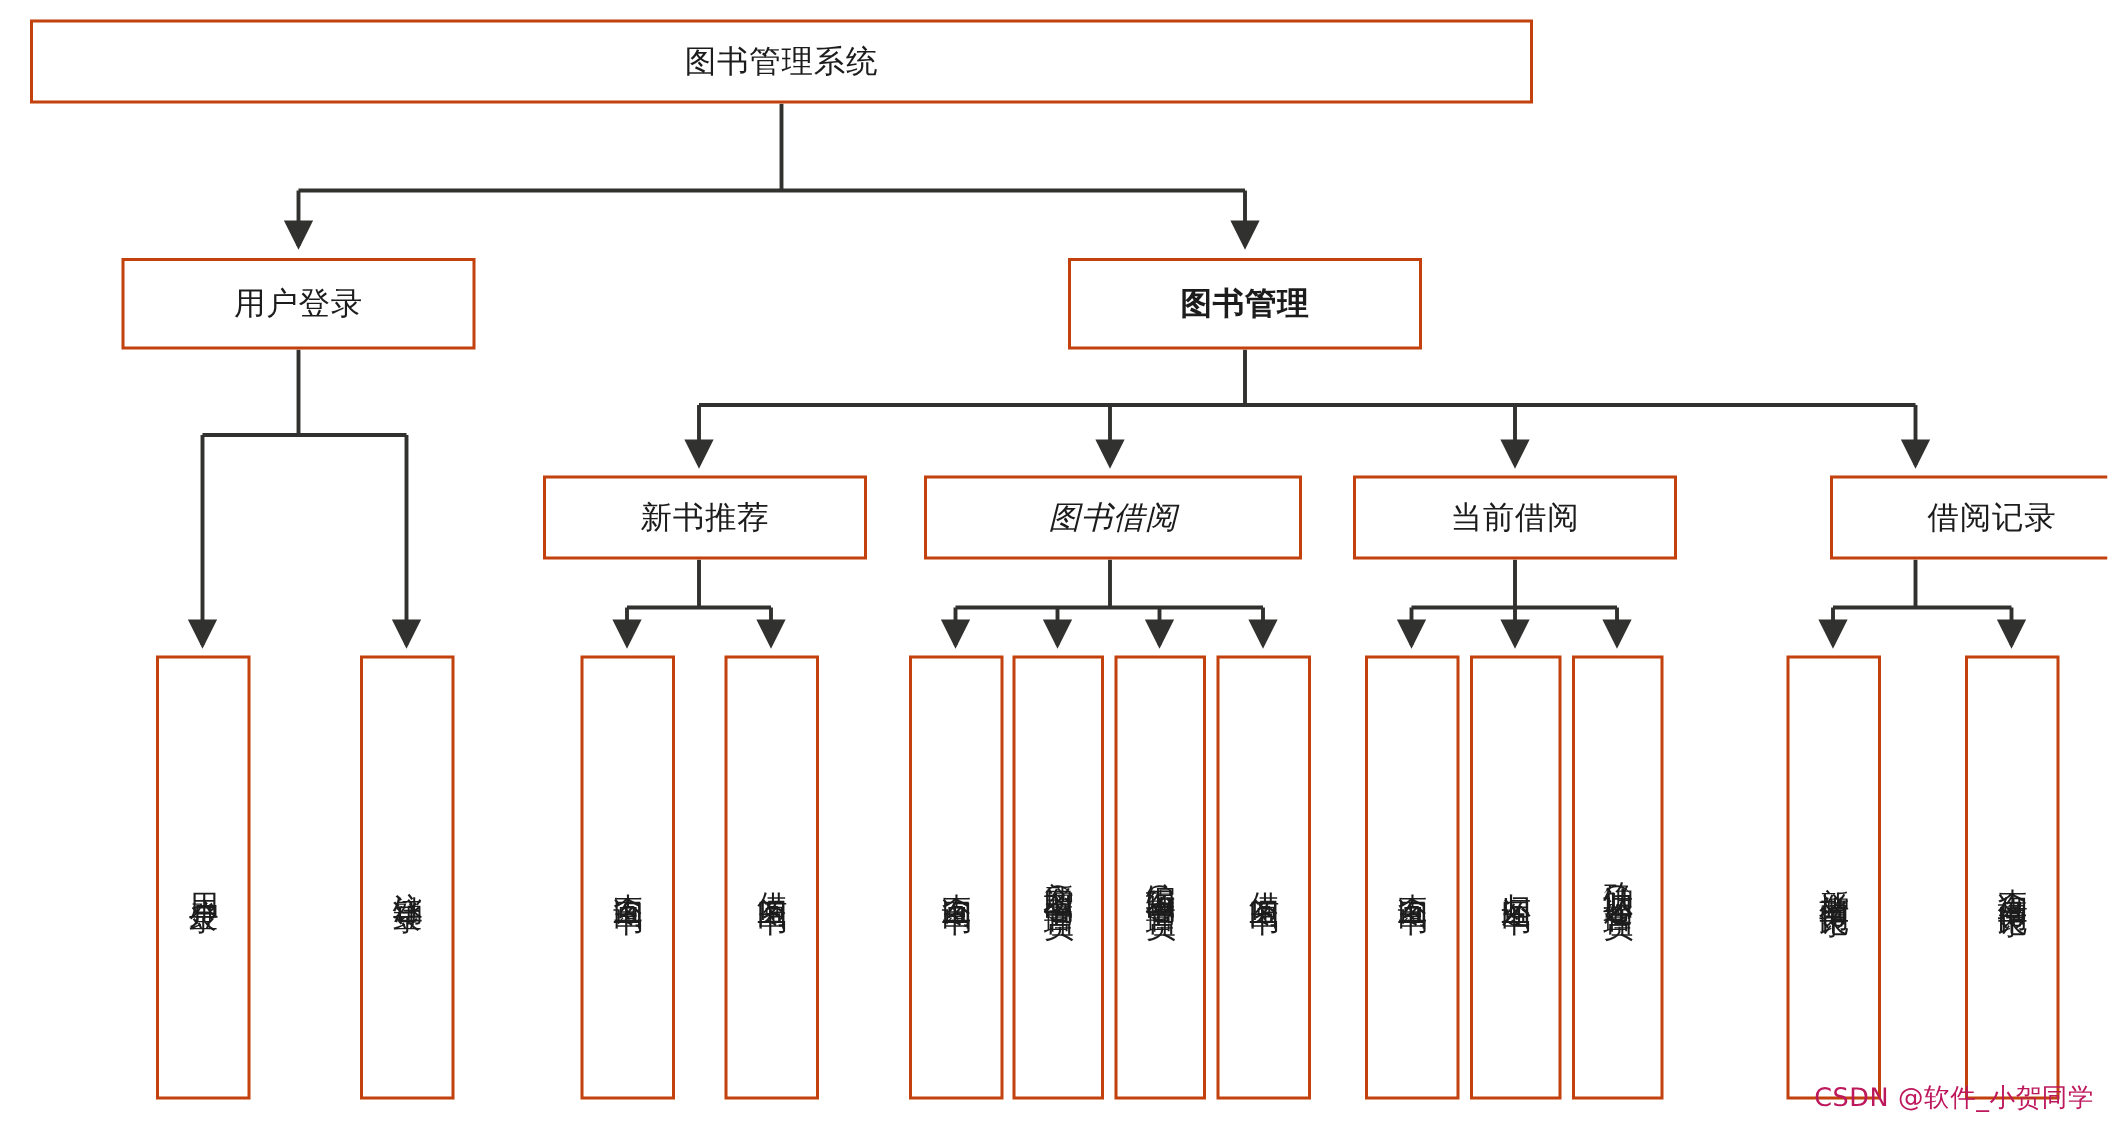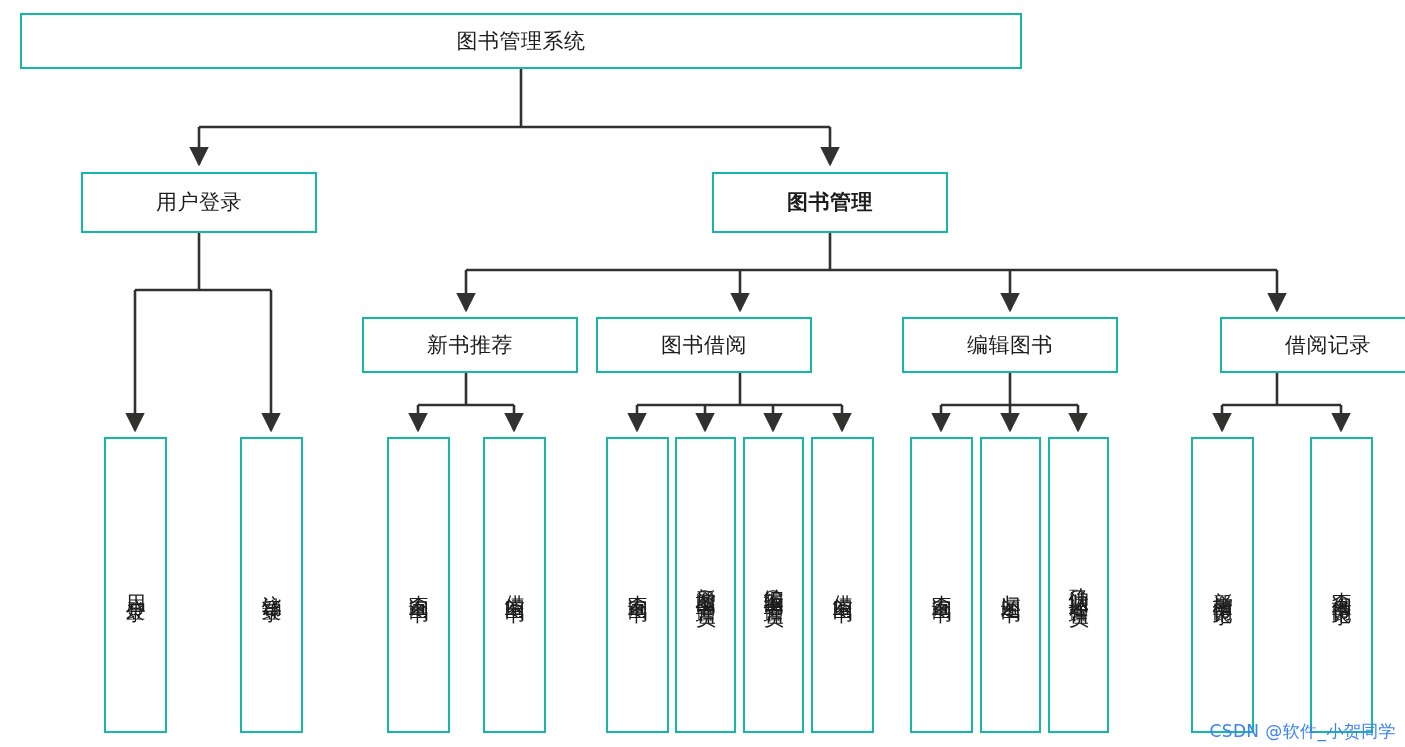--- a/index.html
+++ b/index.html
@@ -22,21 +22,21 @@
     position: absolute;
     left: 0;
     top: 0;
     width: 1405px;
     height: 747px;
   }
   .node {
     position: absolute;
     box-sizing: border-box;
     background: #ffffff;
-    border: 2px solid #14b8a6;
+    border: 2px solid #c2410c;
     display: flex;
     align-items: center;
     justify-content: center;
     color: #1c1c1c;
     line-height: 1.18;
   }
   .node.horiz {
     font-size: 21px;
     letter-spacing: 0.5px;
   }
@@ -54,21 +54,21 @@
     writing-mode: vertical-rl;
     text-orientation: upright;
     display: block;
     white-space: nowrap;
   }
   #watermark {
     position: absolute;
     right: 9px;
     bottom: 4px;
     font-size: 17px;
-    color: #3b82f6;
+    color: #be185d;
     letter-spacing: 0.4px;
     white-space: nowrap;
     pointer-events: none;
   }
 </style>
 </head>
 <body>
 
 <div id="canvas">
 
@@ -129,25 +129,25 @@
   <div class="node horiz" style="left:81px; top:172px; width:236px; height:61px;">
     <span>用户登录</span>
   </div>
   <div class="node horiz" style="left:712px; top:172px; width:236px; height:61px;font-weight:bold;">
     <span>图书管理</span>
   </div>
 
   <div class="node horiz" style="left:362px; top:317px; width:216px; height:56px;">
     <span>新书推荐</span>
   </div>
-  <div class="node horiz" style="left:596px; top:317px; width:216px; height:56px;">
+  <div class="node horiz" style="left:616px; top:317px; width:252px; height:56px;font-style:italic;">
     <span>图书借阅</span>
   </div>
   <div class="node horiz" style="left:902px; top:317px; width:216px; height:56px;">
-    <span>编辑图书</span>
+    <span>当前借阅</span>
   </div>
   <div class="node horiz" style="left:1172px; top:317px; width:216px; height:56px;margin-left:48px;">
     <span>借阅记录</span>
   </div>
 
   <div class="node vert" style="left:104px; top:437px; width:63px; height:296px;">
     <span>用户登录</span>
   </div>
   <div class="node vert" style="left:240px; top:437px; width:63px; height:296px;">
     <span>注销登录</span>

